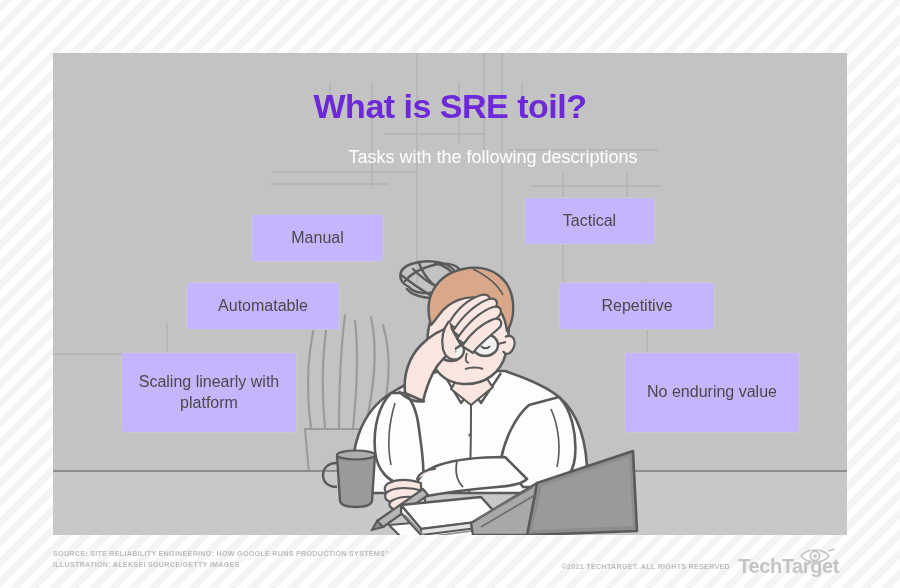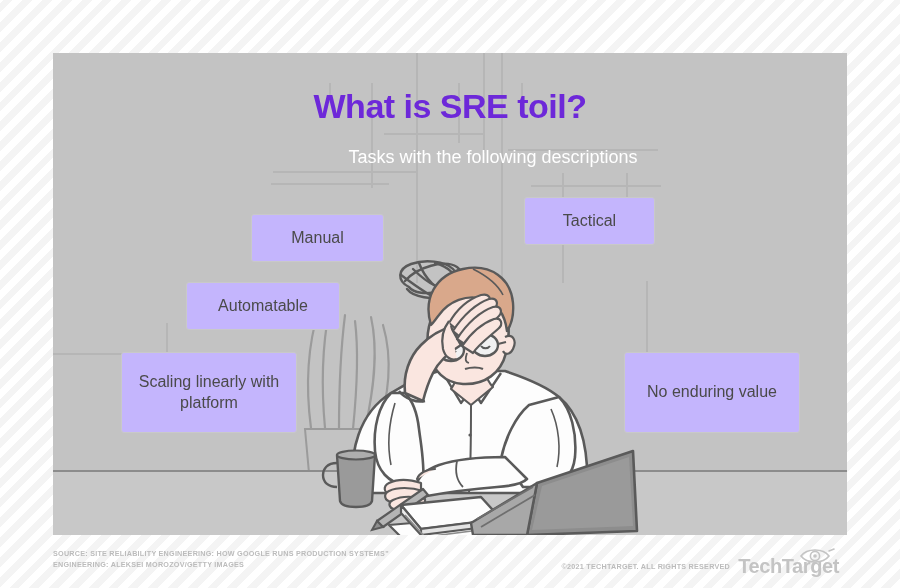--- a/index.html
+++ b/index.html
@@ -319,38 +319,41 @@
     </div>
 
     <div class="box" id="box-tactical">
       <span>Tactical</span>
     </div>
 
     <div class="box" id="box-automatable">
       <span>Automatable</span>
     </div>
 
+    <div class="box" id="box-repetitive">
+      <span>Repetitive</span>
+    </div>
 
     <div class="box" id="box-scaling">
       <span>Scaling linearly with platform</span>
     </div>
 
     <div class="box" id="box-noenduring">
       <span>No enduring value</span>
     </div>
 
     <div id="title">What is SRE toil?</div>
     <div id="subtitle">Tasks with the following descriptions</div>
 
   </div>
 
   <div id="footer">
     <div id="source-lines">
       <div>SOURCE: SITE RELIABILITY ENGINEERING: HOW GOOGLE RUNS PRODUCTION SYSTEMS"</div>
-      <div>ENGINEERING: ALEKSEI MOROZOV/GETTY IMAGES</div>
+      <div>ILLUSTRATION: ALEKSEI SOURCE/GETTY IMAGES</div>
     </div>
 
     <div id="copyright">©2021 TECHTARGET. ALL RIGHTS RESERVED</div>
 
     <div id="tt-logo">
       <svg width="108" height="34" viewBox="0 0 108 34" xmlns="http://www.w3.org/2000/svg">
         <g stroke="#c4c4c4" stroke-width="1.6" fill="none">
           <path d="M62 10 C68 2 84 2 90 10 C84 18 68 18 62 10 Z"></path>
           <circle cx="76" cy="10" r="4.6"></circle>
           <circle cx="76" cy="10" r="1.8" fill="#c4c4c4" stroke="none"></circle>

